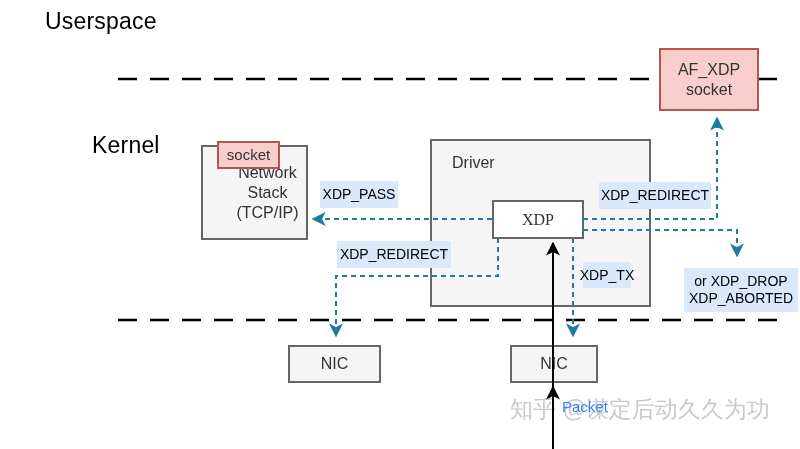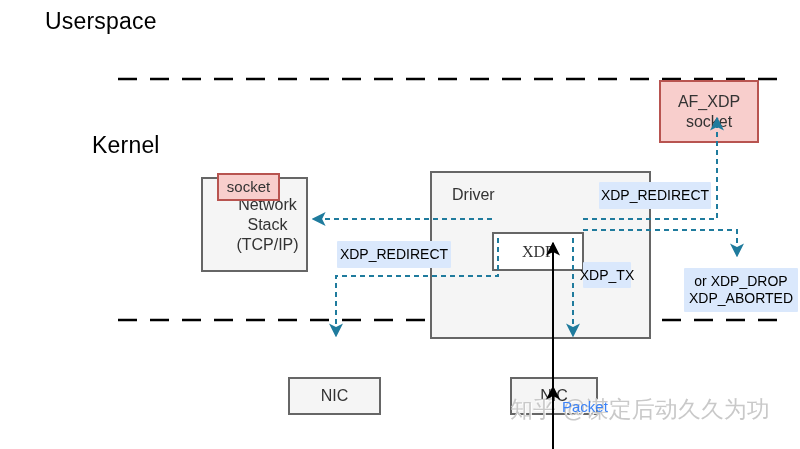--- a/index.html
+++ b/index.html
@@ -3,21 +3,21 @@
 <meta charset="utf-8">
 <style>
   html,body{margin:0;padding:0;background:#fff;}
   .stage{
     position:relative;width:800px;height:449px;overflow:hidden;background:#ffffff;
     font-family:"Liberation Sans","DejaVu Sans",sans-serif;
   }
   svg.layer{position:absolute;left:0;top:0;width:800px;height:449px;}
   .layer-label{position:absolute;color:#000;font-size:23px;letter-spacing:0.2px;}
   .box{position:absolute;box-sizing:border-box;display:flex;flex-direction:column;
-       align-items:center;justify-content:center;color:#333;margin-top:32px;}
+       align-items:center;justify-content:center;color:#333;}
   .graybox{background:#f5f5f5;border:2px solid #666666;}
   .whitebox{background:#ffffff;border:2px solid #666666;}
   .pinkbox{background:#f8cecc;border:2px solid #b85450;}
   .box .ln{display:block;line-height:1.25;font-size:16px;}
   .driver-title{position:absolute;left:20px;top:13px;font-size:16px;color:#333;}
   .action{position:absolute;box-sizing:border-box;background:#dae8fc;color:#000;
           display:flex;flex-direction:column;align-items:center;justify-content:center;
           font-size:14px;line-height:1.2;border-radius:1px;}
   .packet-label{position:absolute;left:562px;top:398px;font-size:15px;color:#3b82f6;}
   .watermark{position:absolute;left:510px;top:394px;font-size:23px;color:#c9c9c9;
@@ -57,20 +57,21 @@
     <span class="ln">socket</span>
   </div>
 
   <div class="box graybox" style="left:288px;top:345px;width:93px;height:38px;">
     <span class="ln">NIC</span>
   </div>
   <div class="box graybox" style="left:510px;top:345px;width:88px;height:38px;">
     <span class="ln">NIC</span>
   </div>
 
+  <div class="action" style="left:320px;top:181px;width:78px;height:27px;">XDP_PASS</div>
   <div class="action" style="left:337px;top:241px;width:114px;height:27px;">XDP_REDIRECT</div>
   <div class="action" style="left:599px;top:182px;width:112px;height:27px;">XDP_REDIRECT</div>
   <div class="action" style="left:583px;top:262px;width:48px;height:26px;">XDP_TX</div>
   <div class="action" style="left:684px;top:268px;width:114px;height:44px;">
     <span>or XDP_DROP</span>
     <span>XDP_ABORTED</span>
   </div>
 
   <div class="watermark">知乎 @谋定后动久久为功</div>
   <div class="packet-label">Packet</div>

